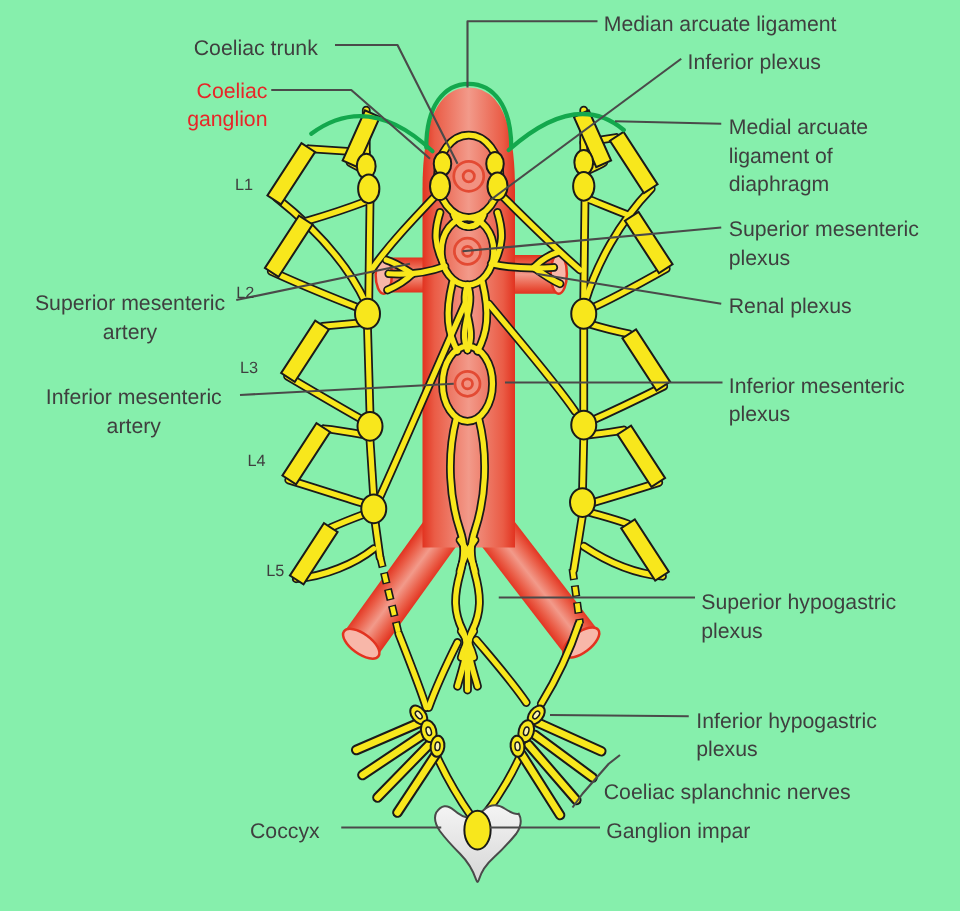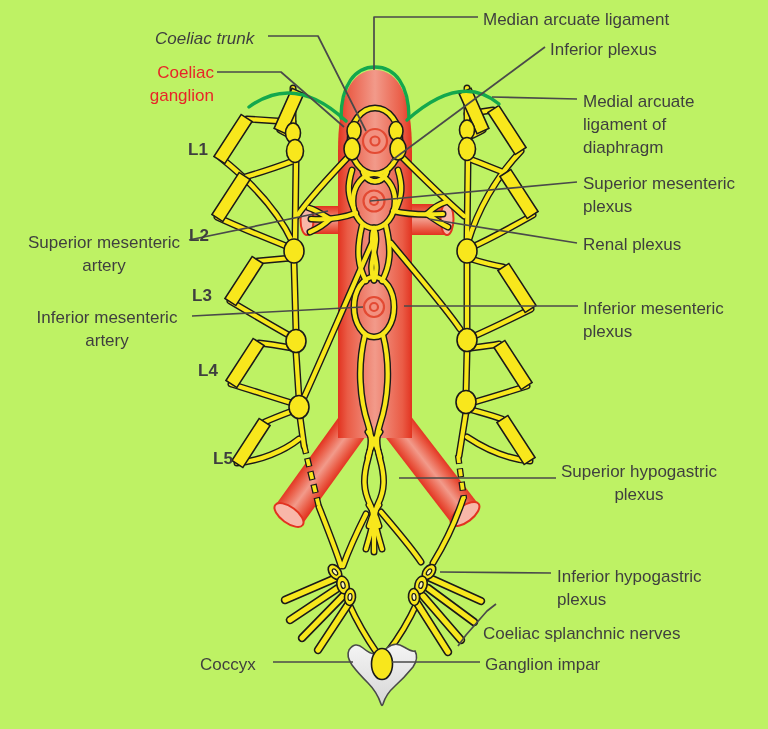--- a/index.html
+++ b/index.html
@@ -9,29 +9,29 @@
     --c-artery-cut-face:#f8b7a9;
     --c-nerve-yellow:#f8e71c;
     --c-outline-black:#1a1a1a;
     --c-ligament-green:#13a84d;
     --c-label-red:#e82528;
     --c-text-gray:#3f3f3f;
     --c-leader-gray:#4a4a4a;
     --c-coccyx-gray:#e9e9e9;
   }
   html,body{margin:0;padding:0;background:#ffffff;}
-  #stage{position:relative;width:768px;height:729px;background:#bef264;overflow:hidden;
+  #stage{position:relative;width:768px;height:729px;background:#86efac;overflow:hidden;
          font-family:"Liberation Sans","DejaVu Sans",sans-serif;}
   #art{position:absolute;left:0;top:0;}
   .lbl{position:absolute;font-size:17px;line-height:23px;color:var(--c-text-gray);
        white-space:pre-line;}
   .lbl.red{color:var(--c-label-red);}
   .lbl.r{text-align:right;}
   .lbl.c{text-align:center;}
-  .lv{position:absolute;font-size:17px;color:var(--c-text-gray);font-weight:bold;}
+  .lv{position:absolute;font-size:13px;color:var(--c-text-gray);}
   
   .nO{fill:none;stroke:var(--c-outline-black);stroke-width:7;stroke-linecap:round;stroke-linejoin:round;}
   .nC{fill:none;stroke:var(--c-nerve-yellow);stroke-width:4.2;stroke-linecap:round;stroke-linejoin:round;}
   .dO{fill:none;stroke:var(--c-outline-black);stroke-width:6.4;stroke-dasharray:9 4.5;stroke-linecap:butt;}
   .dC{fill:none;stroke:var(--c-nerve-yellow);stroke-width:3.8;stroke-dasharray:7 6.5;stroke-dashoffset:-1;stroke-linecap:butt;}
   .fO{fill:none;stroke:var(--c-outline-black);stroke-width:8.5;stroke-linecap:round;}
   .fC{fill:none;stroke:var(--c-nerve-yellow);stroke-width:5.2;stroke-linecap:round;}
   .yfill{fill:var(--c-nerve-yellow);stroke:var(--c-outline-black);stroke-width:1.6;}
   .hole{fill:#fdf6b0;stroke:var(--c-outline-black);stroke-width:1.2;}
   .stumpface{fill:#f29180;stroke:#e34a33;stroke-width:2.2;}
@@ -298,37 +298,37 @@
     <path class="leader" d="M192,316 L363,307"></path>
     <path class="leader" d="M556,478 L399,478"></path>
     <path class="leader" d="M551,573 L440,572"></path>
     <path class="leader" d="M480,662 L392,662"></path>
     <path class="leader" d="M273,662 L353,662"></path>
     <path class="leader" d="M496,604 L487,611 L466,635 L458,646"></path>
   </g>
 </svg>
 
 <div class="lbl" style="left:483px;top:8px;">Median arcuate ligament</div>
-<div class="lbl" style="left:155px;top:27px;font-style:italic;">Coeliac trunk</div>
+<div class="lbl" style="left:155px;top:27px;">Coeliac trunk</div>
 <div class="lbl" style="left:550px;top:38px;">Inferior plexus</div>
 <div class="lbl red r" style="left:140px;top:61px;width:74px;">Coeliac
 ganglion</div>
 <div class="lbl" style="left:583px;top:90px;">Medial arcuate
 ligament of
 diaphragm</div>
 <div class="lbl" style="left:583px;top:172px;">Superior mesenteric
 plexus</div>
 <div class="lbl" style="left:583px;top:233px;">Renal plexus</div>
 <div class="lbl" style="left:583px;top:297px;">Inferior mesenteric
 plexus</div>
 <div class="lbl c" style="left:23px;top:231px;width:162px;">Superior mesenteric
 artery</div>
 <div class="lbl c" style="left:28px;top:306px;width:158px;">Inferior mesenteric
 artery</div>
-<div class="lbl" style="left:561px;top:460px;text-align:center;">Superior hypogastric
+<div class="lbl" style="left:561px;top:470px;">Superior hypogastric
 plexus</div>
 <div class="lbl" style="left:557px;top:565px;">Inferior hypogastric
 plexus</div>
 <div class="lbl" style="left:483px;top:622px;">Coeliac splanchnic nerves</div>
 <div class="lbl" style="left:200px;top:653px;text-align:right;">Coccyx</div>
 <div class="lbl" style="left:485px;top:653px;">Ganglion impar</div>
 
 <div class="lv" style="left:188px;top:140px;">L1</div>
 <div class="lv" style="left:189px;top:195px;margin-top:31px;">L2</div>
 <div class="lv" style="left:192px;top:286px;">L3</div>

